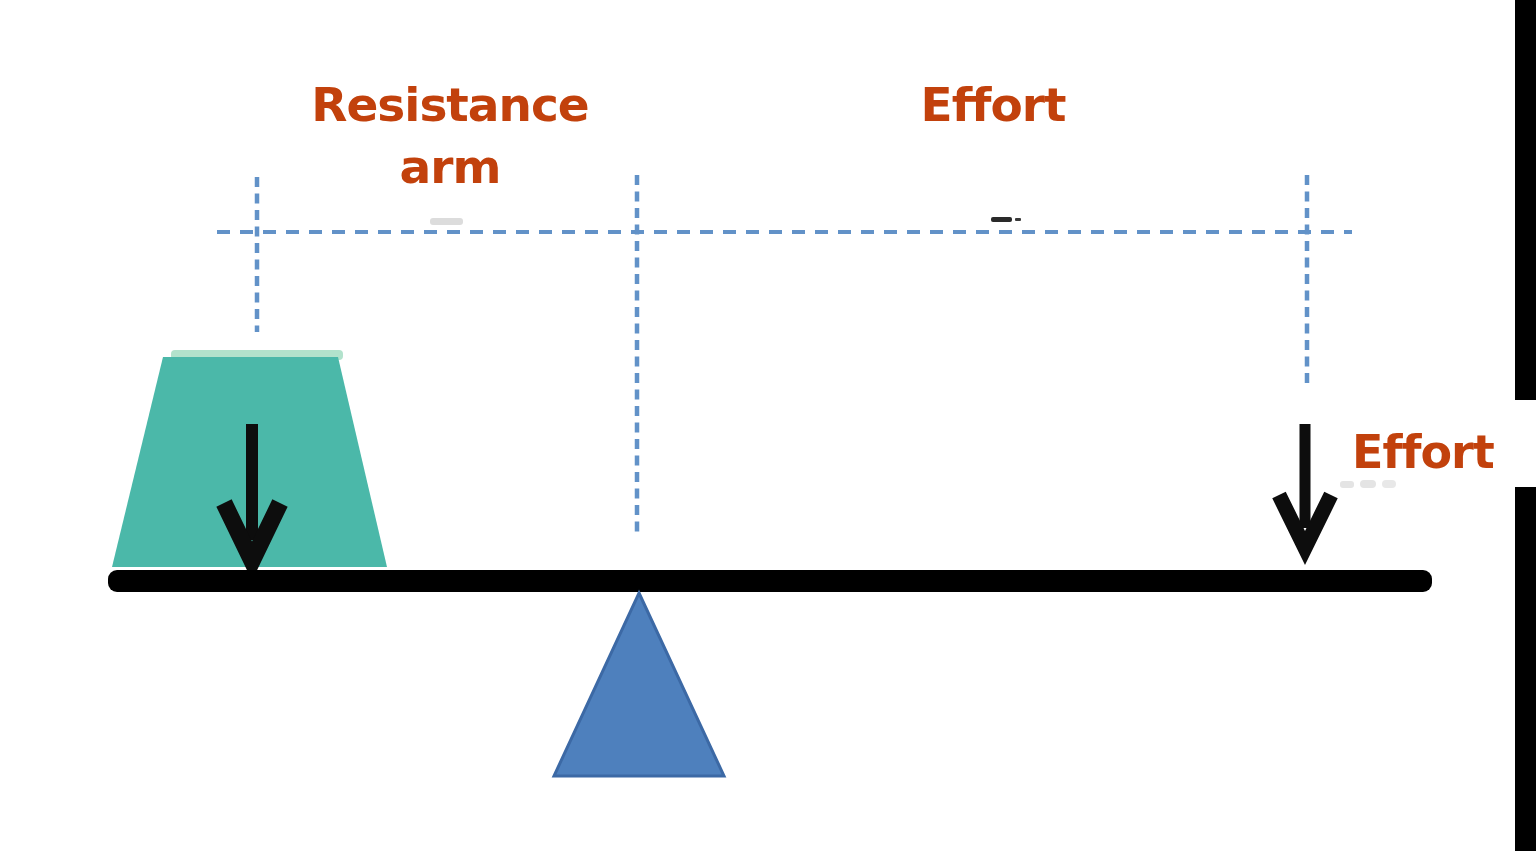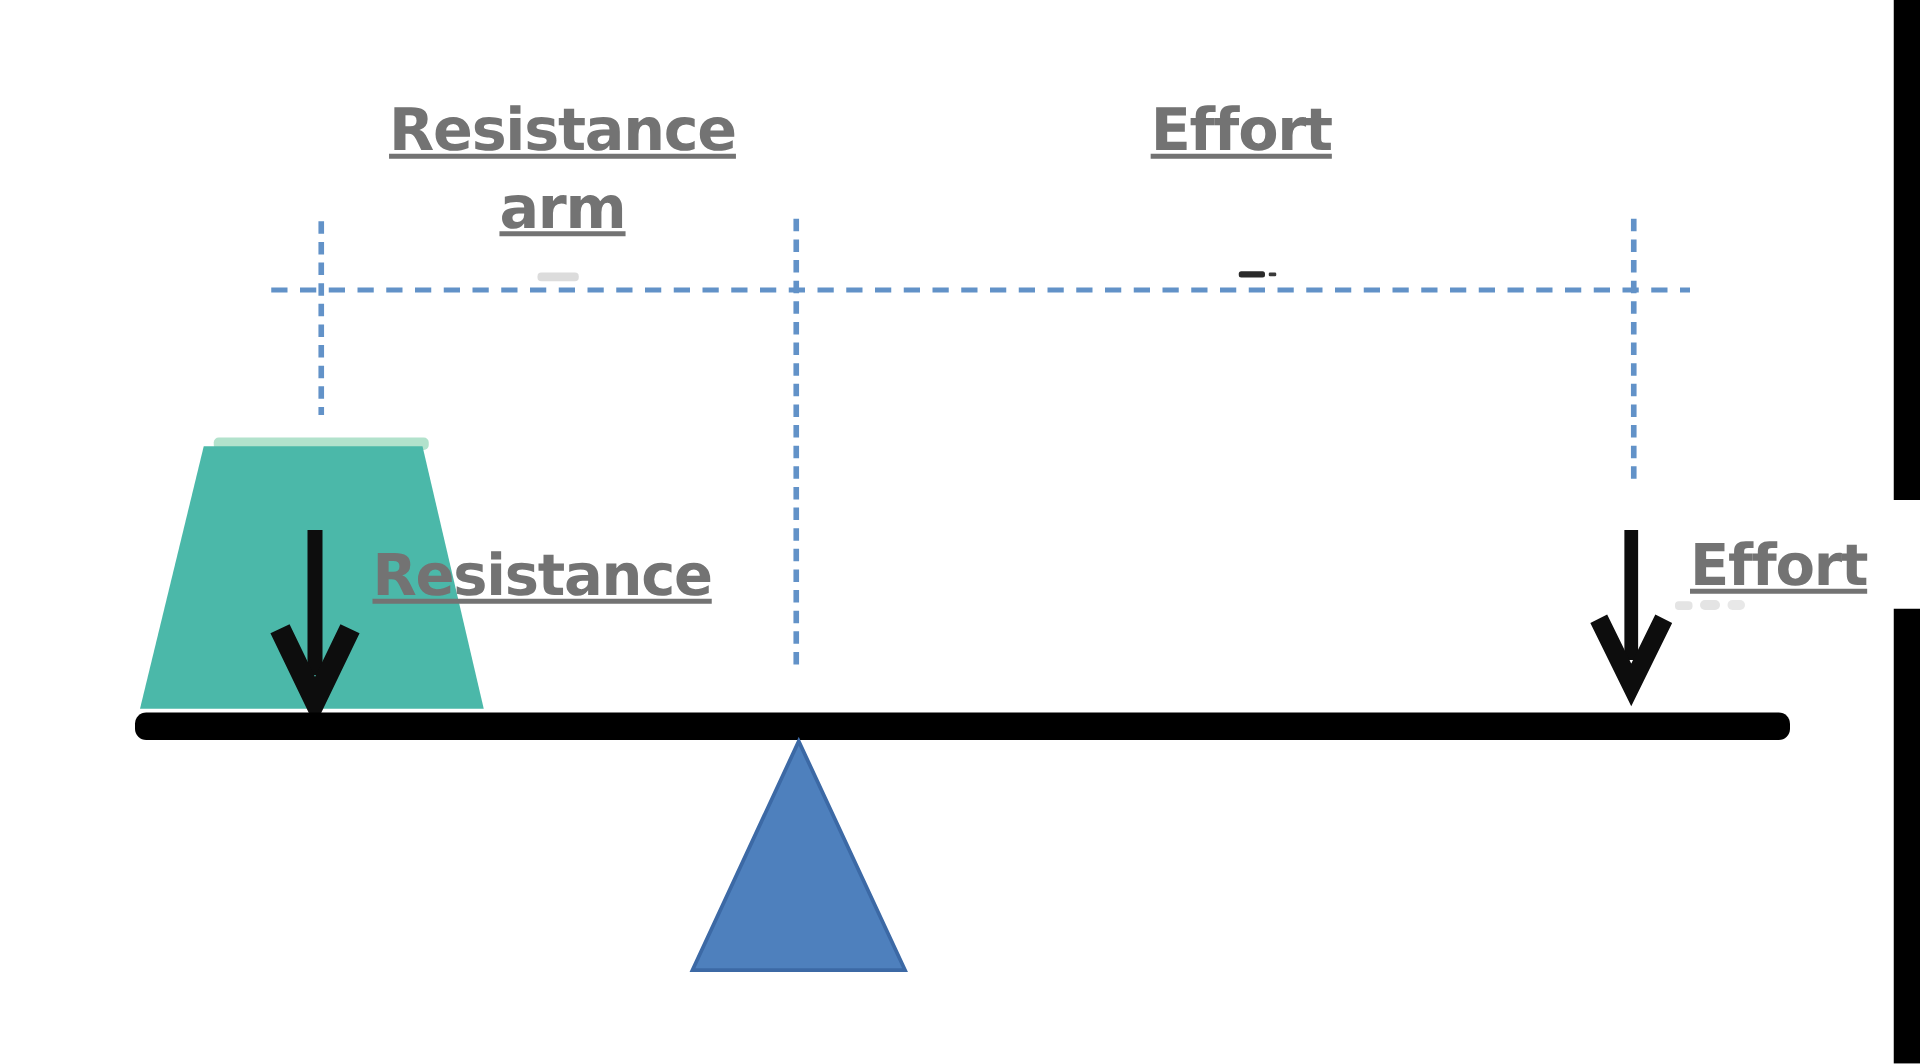--- a/index.html
+++ b/index.html
@@ -19,25 +19,24 @@
     position: absolute;
     left: 0;
     top: 0;
     width: 1536px;
     height: 851px;
     display: block;
   }
   .lbl {
     position: absolute;
     font-weight: bold;
-    color: #737373;
+    color: #c2410c;
     letter-spacing: -1px;
     white-space: pre-line;
     user-select: none;
-    text-decoration: underline;
   }
   .lbl-resistance-arm {
     left: 280px;
     top: 74px;
     width: 340px;
     text-align: center;
     font-size: 47px;
     line-height: 62px;
   }
   .lbl-effort-arm {
@@ -99,17 +98,16 @@
     <rect x="1015" y="218" width="6" height="3" rx="1" fill="#3a3a3a"></rect>
     <rect x="1340" y="481" width="14" height="7" rx="3" fill="#e4e4e4"></rect>
     <rect x="1360" y="480" width="16" height="8" rx="4" fill="#e4e4e4"></rect>
     <rect x="1382" y="480" width="14" height="8" rx="4" fill="#e8e8e8"></rect>
   </svg>
 
   <div class="lbl lbl-resistance-arm">Resistance arm</div>
 
   <div class="lbl lbl-effort-arm">Effort</div>
 
-  <div class="lbl lbl-resistance-force">Resistance</div>
 
   <div class="lbl lbl-effort-force">Effort</div>
 
 </div>
 
 </body></html>

